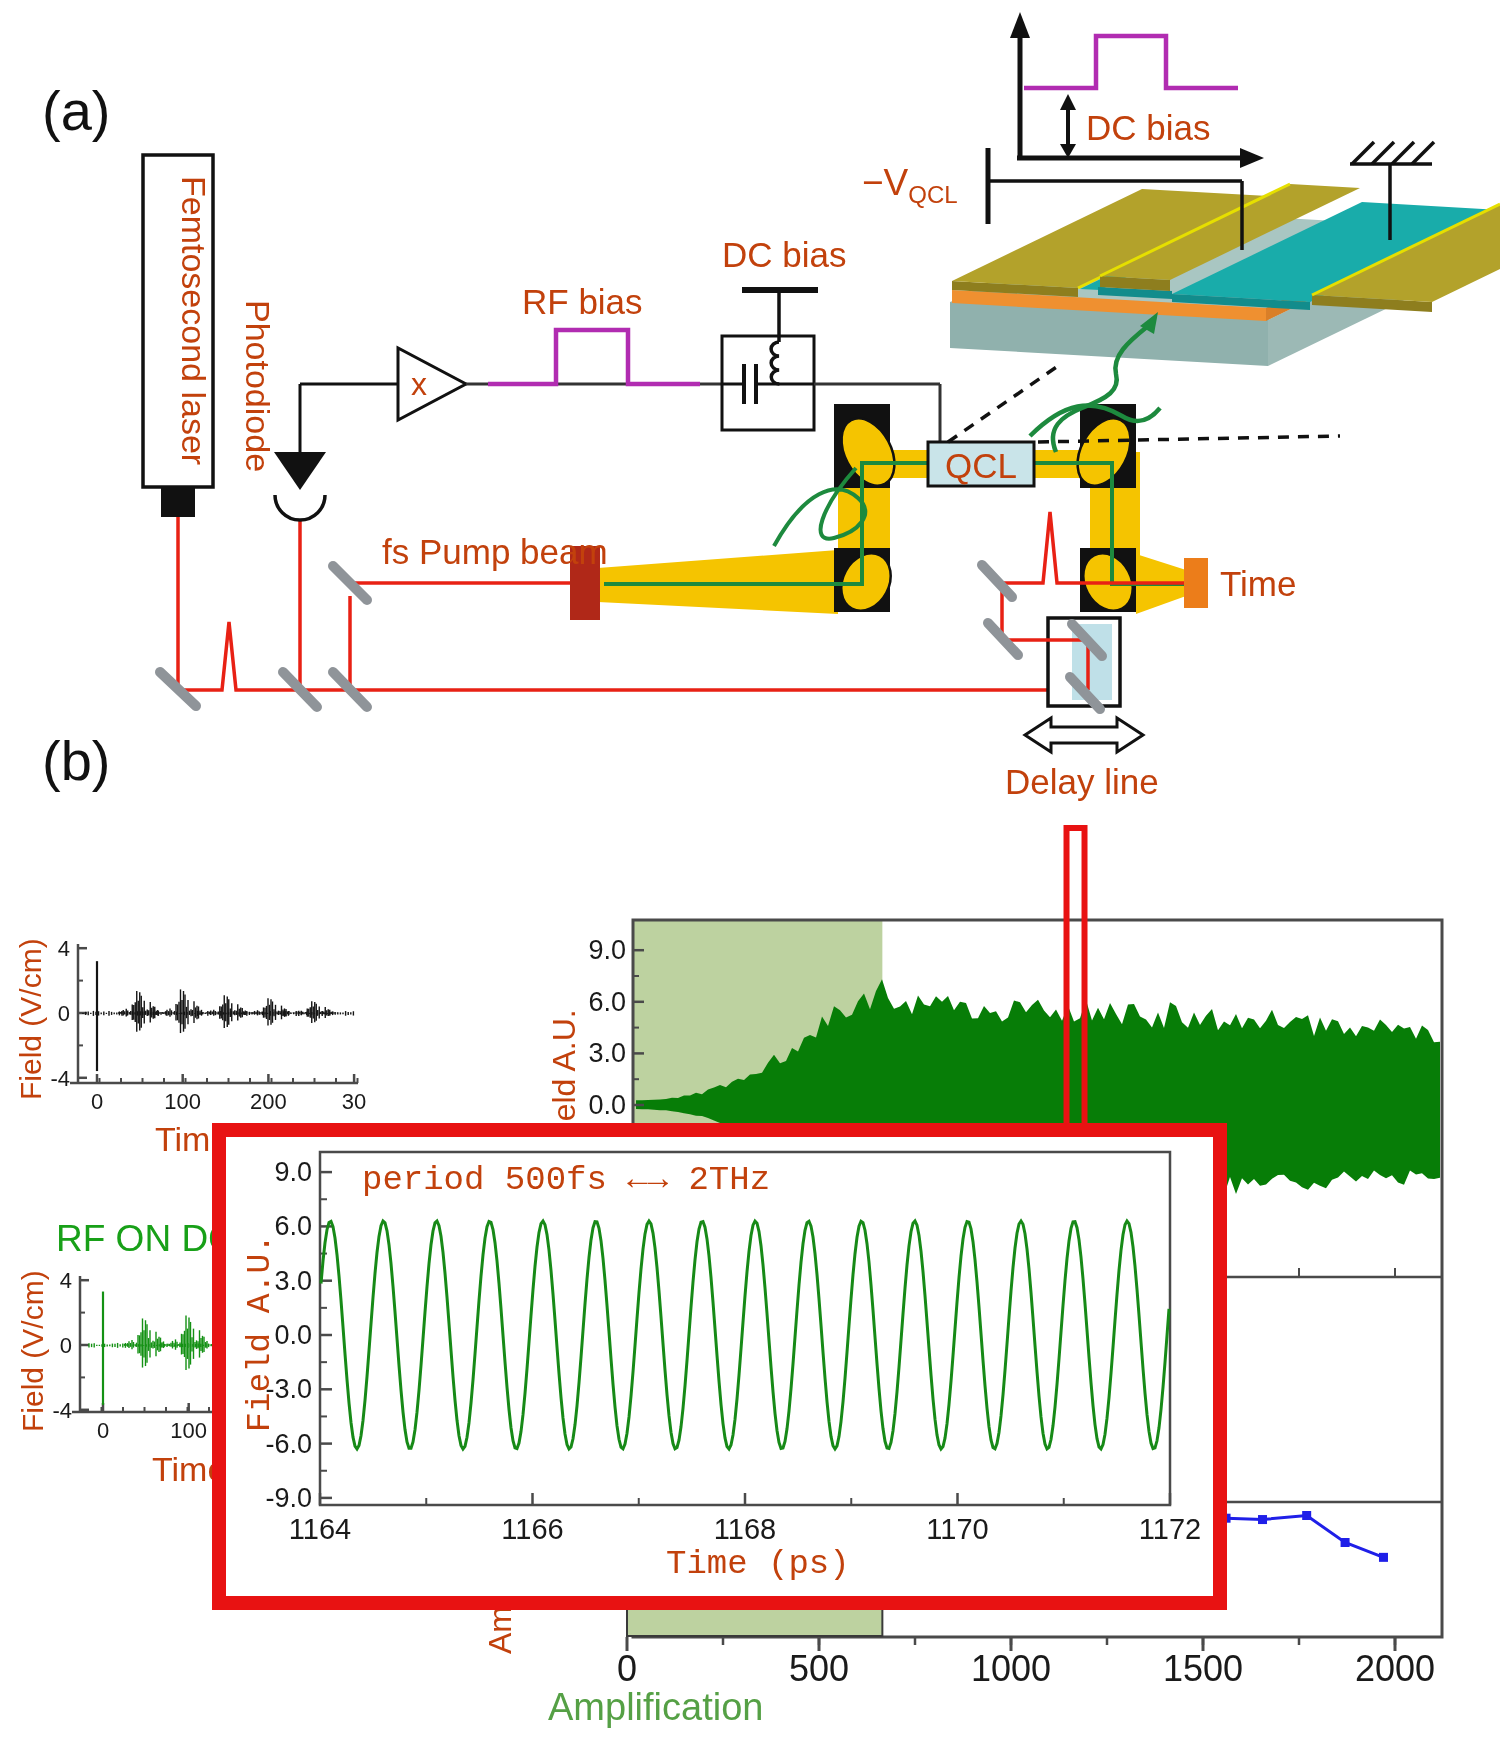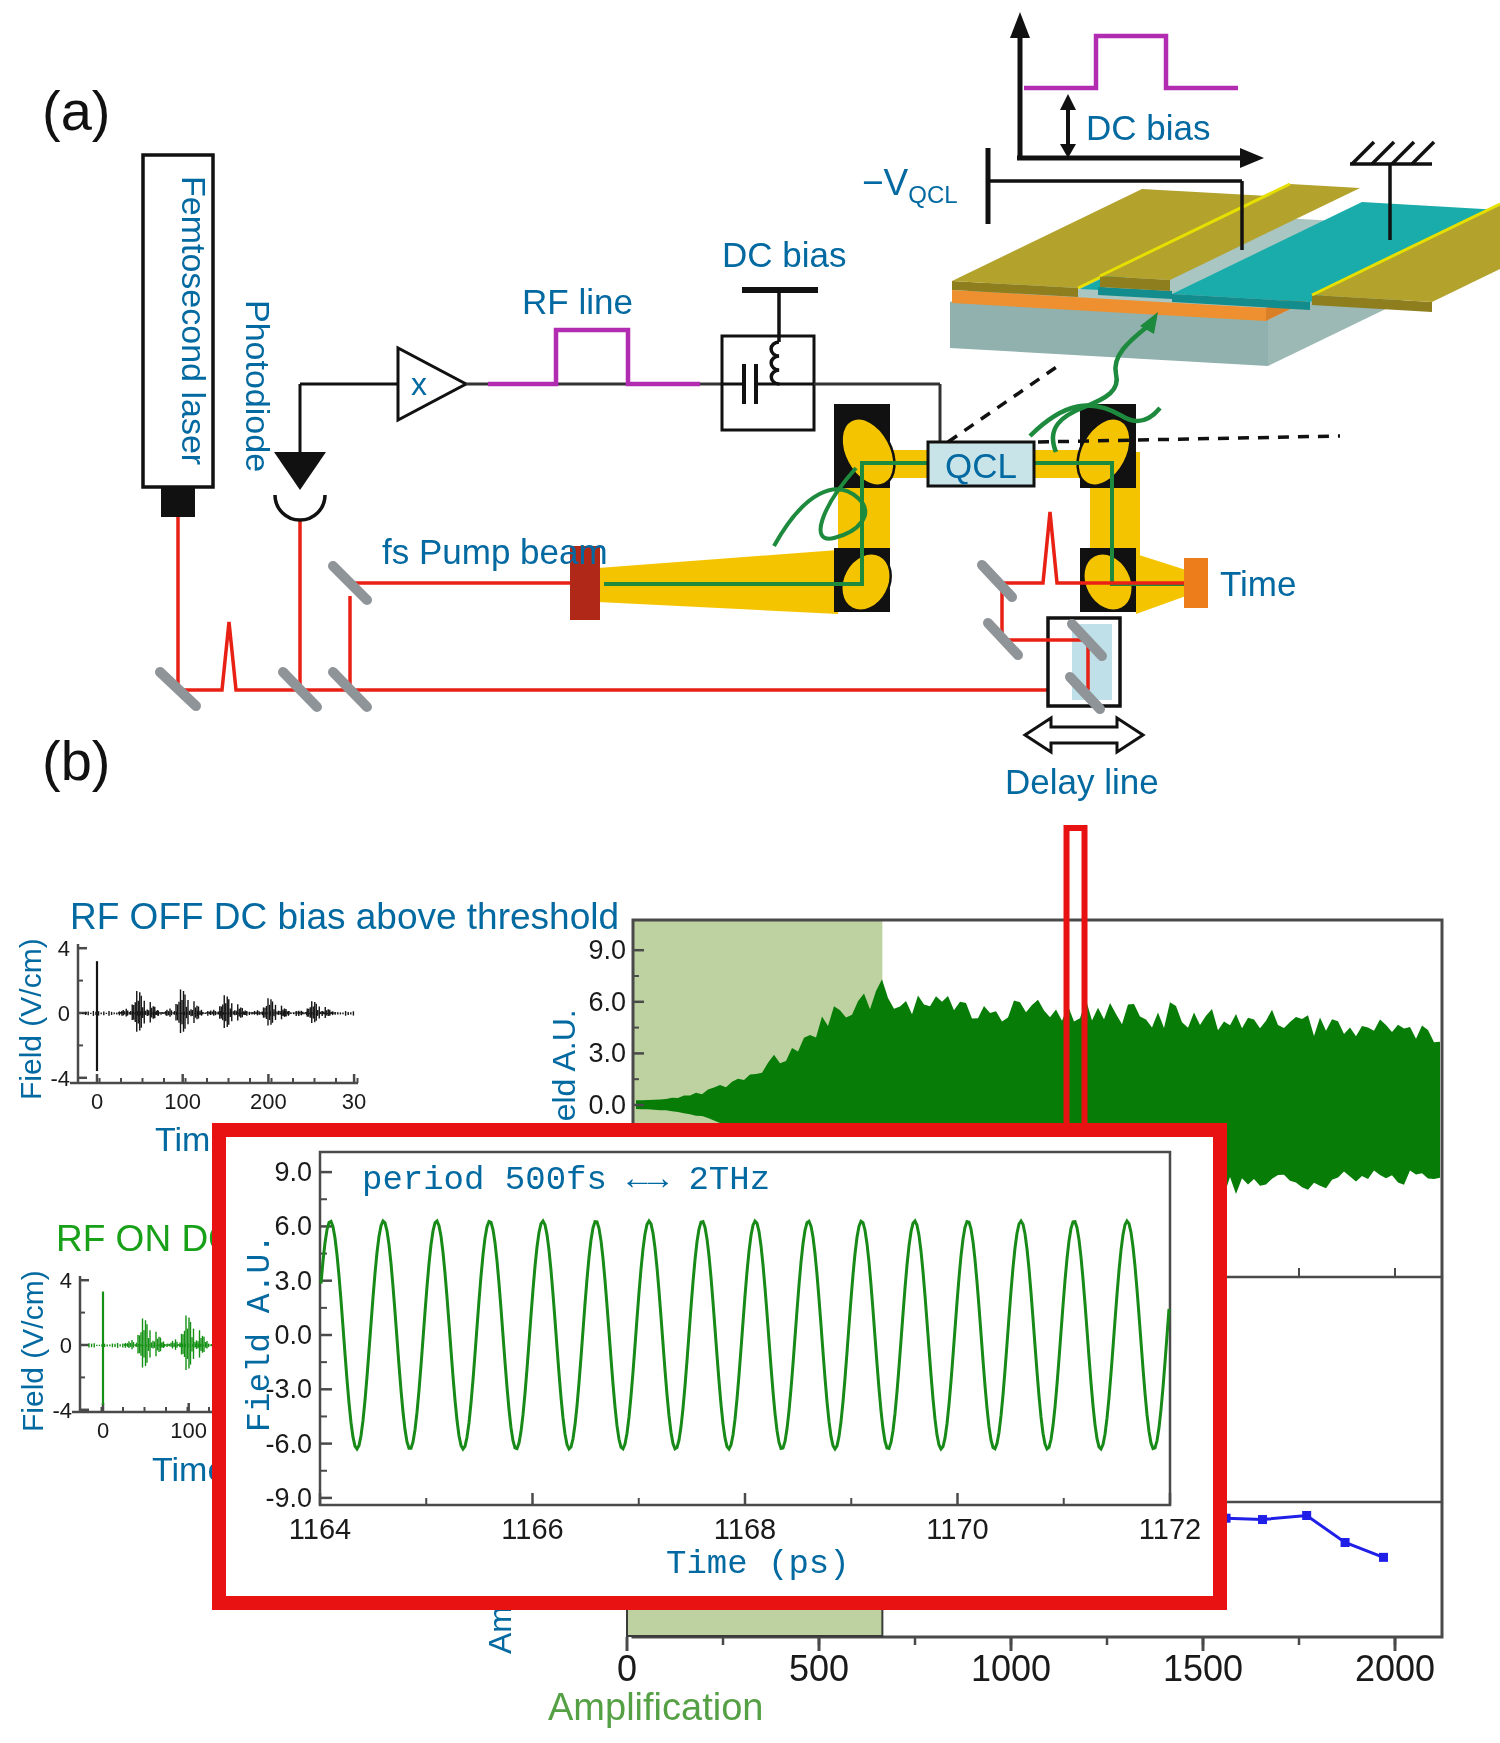--- a/index.html
+++ b/index.html
@@ -1,17 +1,17 @@
 <!DOCTYPE html>
 <html><head>
 <meta charset="utf-8">
 <style>
   html,body{margin:0;padding:0;background:#fff;font-family:"Liberation Sans",sans-serif;}
   #page{position:relative;width:1500px;height:1743px;background:#fff;overflow:hidden;}
-  .lbl{position:absolute;color:#0369a1;white-space:nowrap;z-index:2;}
+  .lbl{position:absolute;color:#c2410c;white-space:nowrap;z-index:2;}
   .vtext{writing-mode:vertical-rl;transform:rotate(180deg);}
   .vdown{writing-mode:vertical-rl;}
   .panel-letter{font-size:56px;color:#111;}
   svg{position:absolute;left:0;top:0;z-index:1;}
   #inset{position:absolute;left:212px;top:1123px;width:987px;height:459px;border:14px solid #e81212;background:#fff;z-index:5;}
   #inset .lbl{z-index:6;font-family:Liberation Mono, monospace;}
   #insetSvg{position:absolute;left:0;top:0;z-index:5;}
   sub.qcl{font-size:24px;}
 </style>
 </head>
@@ -726,31 +726,30 @@
         <line x1="1299" y1="1637" x2="1299" y2="1645" stroke="#4a4a4a" stroke-width="2.5"></line>
         <line x1="1395" y1="1637" x2="1395" y2="1645" stroke="#4a4a4a" stroke-width="2.5"></line>
         <rect x="627" y="1600" width="255.36" height="36" fill="#bdd2a0" stroke="#3a3a3a" stroke-width="2"></rect>
       </g>
     </svg>
 
   <div class="lbl panel-letter" style="left:42px;top:78px;">(a)</div>
   <div class="lbl vdown" style="left:143px;top:160px;width:70px;height:322px;font-size:34px;text-align:center;">Femtosecond laser</div>
   <div class="lbl vdown" style="left:238px;top:300px;height:300px;font-size:34px;">Photodiode</div>
   <div class="lbl" style="left:411px;top:366px;font-size:32px;">x</div>
-  <div class="lbl" style="left:522px;top:282px;font-size:35px;">RF line</div>
+  <div class="lbl" style="left:522px;top:282px;font-size:35px;">RF bias</div>
   <div class="lbl" style="left:722px;top:235px;font-size:35px;">DC bias</div>
   <div class="lbl" style="left:928px;top:446px;width:106px;text-align:center;font-size:35px;">QCL</div>
   <div class="lbl" style="left:1220px;top:564px;font-size:35px;">Time</div>
   <div class="lbl" style="left:382px;top:532px;font-size:35px;">fs Pump beam</div>
   <div class="lbl" style="left:1005px;top:762px;font-size:35px;">Delay line</div>
   <div class="lbl" style="left:1086px;top:108px;font-size:35px;">DC bias</div>
   <div class="lbl" style="left:862px;top:162px;font-size:37px;text-align:right;"><span>−V</span><sub class="qcl">QCL</sub></div>
 
   <div class="lbl panel-letter" style="left:42px;top:728px;">(b)</div>
-  <div class="lbl" style="left:70px;top:896px;font-size:37px;">RF OFF DC bias above threshold</div>
   <div class="lbl vtext" style="left:14px;top:930px;height:170px;font-size:30px;">Field (V/cm)</div>
   <div class="lbl" style="left:155px;top:1120px;font-size:34px;">Time (ps)</div>
   <div class="lbl" style="left:56px;top:1218px;font-size:37px;color:#18a018;">RF ON DC</div>
   <div class="lbl vtext" style="left:16px;top:1262px;height:170px;font-size:30px;">Field (V/cm)</div>
   <div class="lbl" style="left:152px;top:1450px;font-size:34px;">Time (ps)</div>
   <div class="lbl vtext" style="left:546px;top:958px;height:190px;font-size:32px;">Field A.U.</div>
   <div class="lbl vtext" style="left:482px;top:1422px;height:232px;font-size:32px;">Amplitude A.U.</div>
   <div class="lbl" style="left:548px;top:1686px;width:220px;font-size:38px;color:#55a045;">Amplification</div>
 
   <div id="inset">

